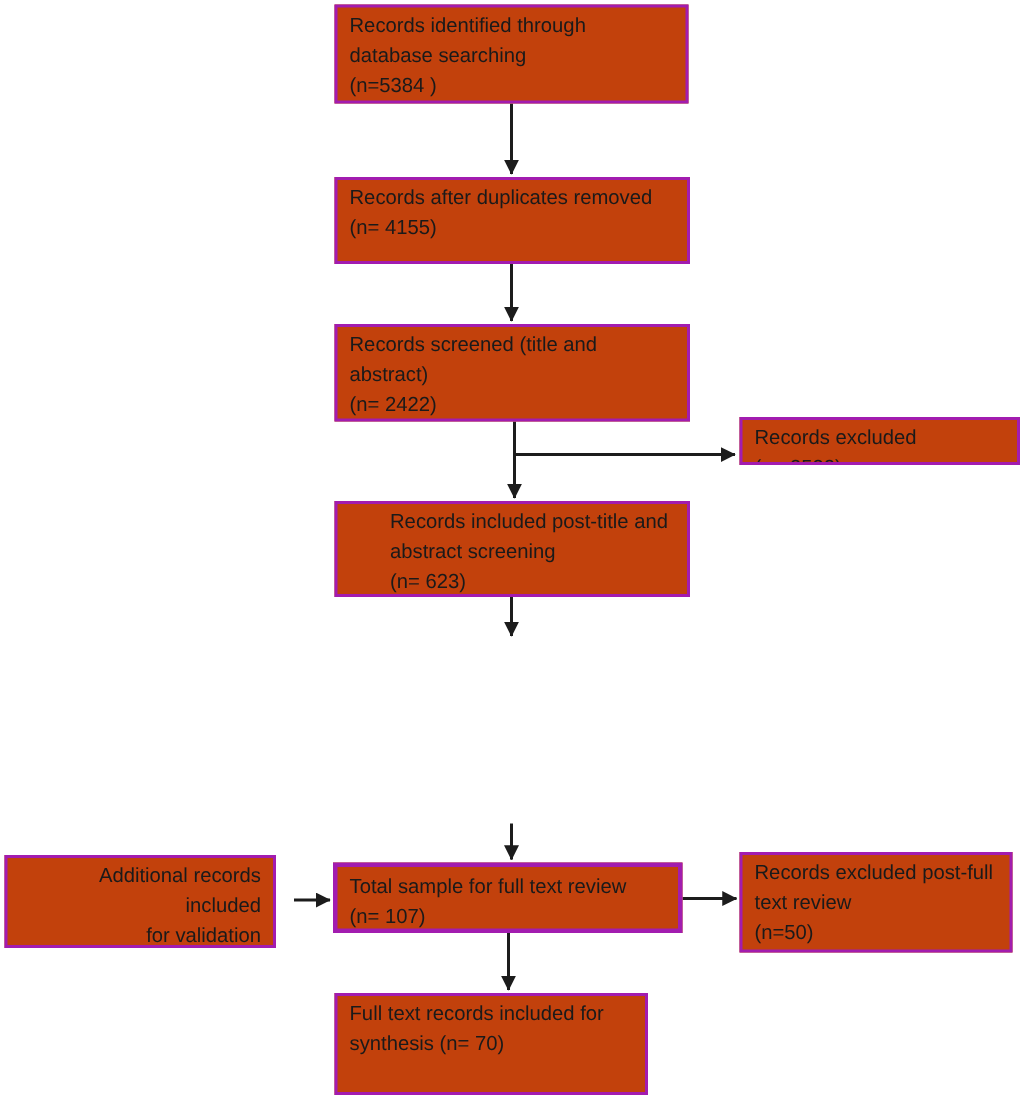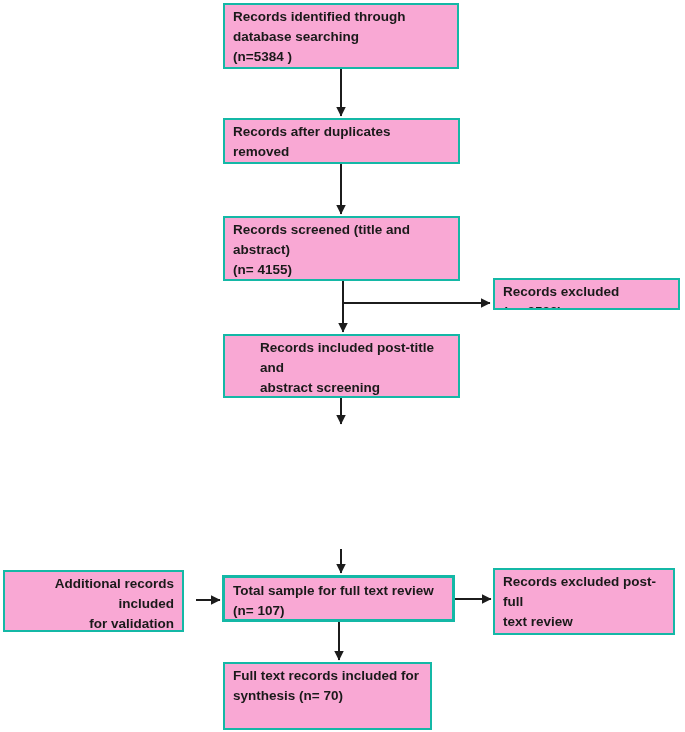--- a/index.html
+++ b/index.html
@@ -11,34 +11,33 @@
     position: relative;
     width: 685px;
     height: 732px;
     background: #ffffff;
     font-family: "Liberation Sans", "DejaVu Sans", sans-serif;
     color: #1a1a1a;
   }
   .flow-box {
     position: absolute;
     box-sizing: border-box;
-    border: 2px solid #14b8a6;
-    background: #f9a8d4;
+    border: 2px solid #a21caf;
+    background: #c2410c;
     padding: 2px 8px 0 8px;
     font-size: 13.5px;
     line-height: 20px;
     white-space: pre-line;
     overflow: hidden;
-    font-weight: bold;
   }
   .flow-box.thick {
     border-width: 3px;
   }
   #box-identified          { left: 223px; top: 3px;   width: 236px; height: 66px; }
-  #box-after-duplicates    { left: 223px; top: 118px; width: 237px; height: 46px; }
+  #box-after-duplicates    { left: 223px; top: 118px; width: 237px; height: 58px; }
   #box-screened            { left: 223px; top: 216px; width: 237px; height: 65px; }
   #box-excluded-screening  { left: 493px; top: 278px; width: 187px; height: 32px; }
   #box-included-post-title { left: 223px; top: 334px; width: 237px; height: 64px; padding-left: 35px; }
   #box-representative      { left: 223px; top: 426px; width: 237px; height: 123px; }
   #box-additional          { left: 3px;   top: 570px; width: 181px; height: 62px; text-align: right; }
   #box-total               { left: 222px; top: 575px; width: 233px; height: 47px; padding-top: 3px; }
   #box-excluded-fulltext   { left: 493px; top: 568px; width: 182px; height: 67px; }
   #box-synthesis           { left: 223px; top: 662px; width: 209px; height: 68px; }
   .connectors {
     position: absolute;
@@ -77,21 +76,21 @@
 
   <div class="flow-box" id="box-identified">Records identified through
 database searching
 (n=5384 )</div>
 
   <div class="flow-box" id="box-after-duplicates">Records after duplicates removed
 (n= 4155)</div>
 
   <div class="flow-box" id="box-screened">Records screened (title and
 abstract)
-(n= 4155)</div>
+(n= 2422)</div>
 
   <div class="flow-box" id="box-excluded-screening">Records excluded
 (n= 3532)</div>
 
   <div class="flow-box" id="box-included-post-title">Records included post-title and
 abstract screening
 (n= 623)</div>
 
 
   <div class="flow-box" id="box-additional">Additional records included

